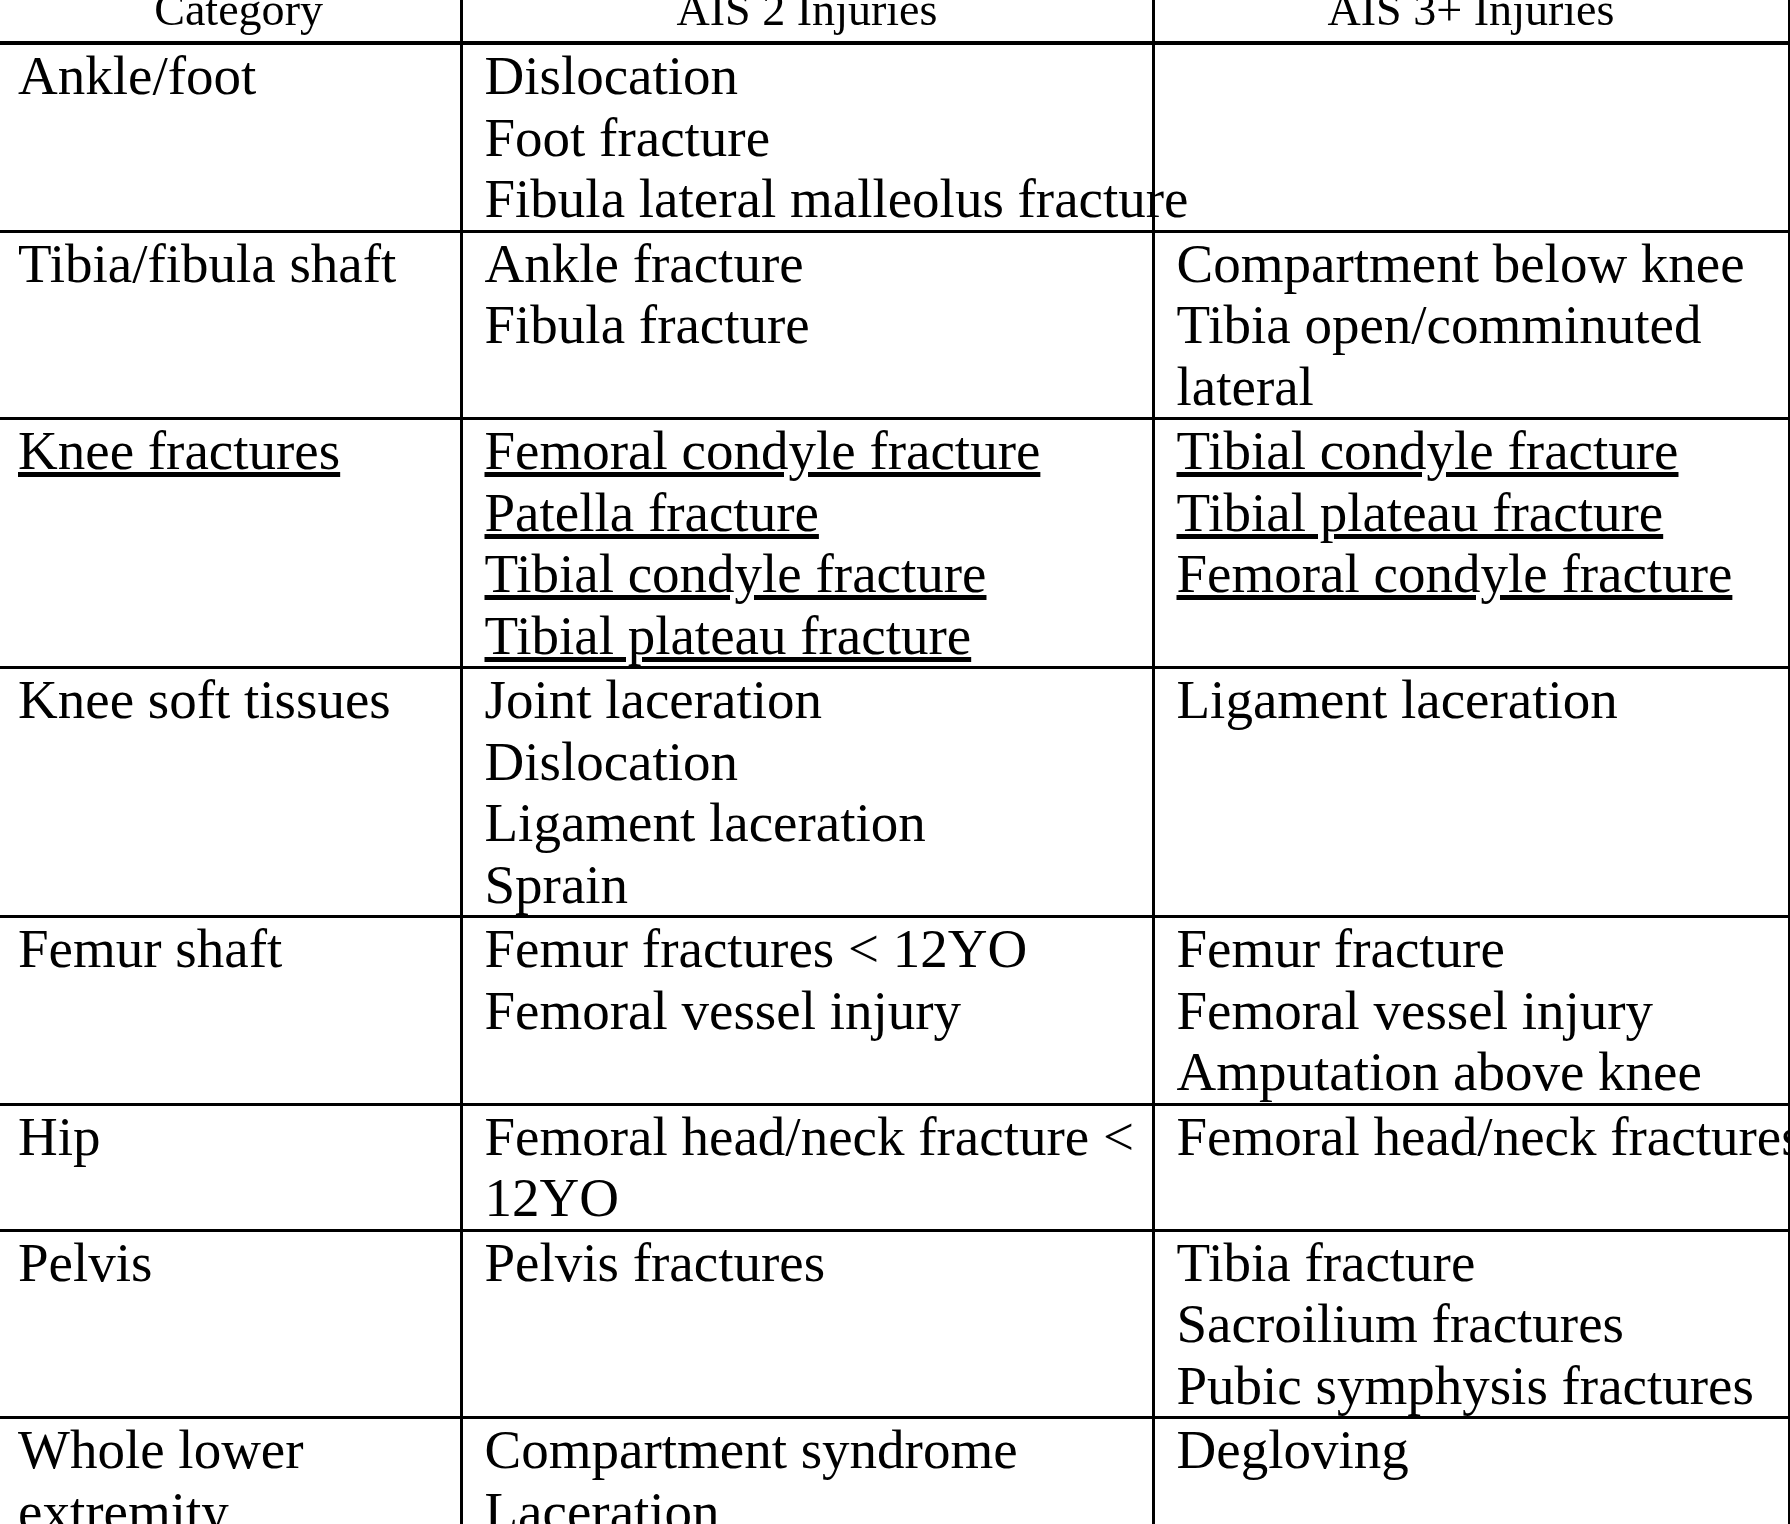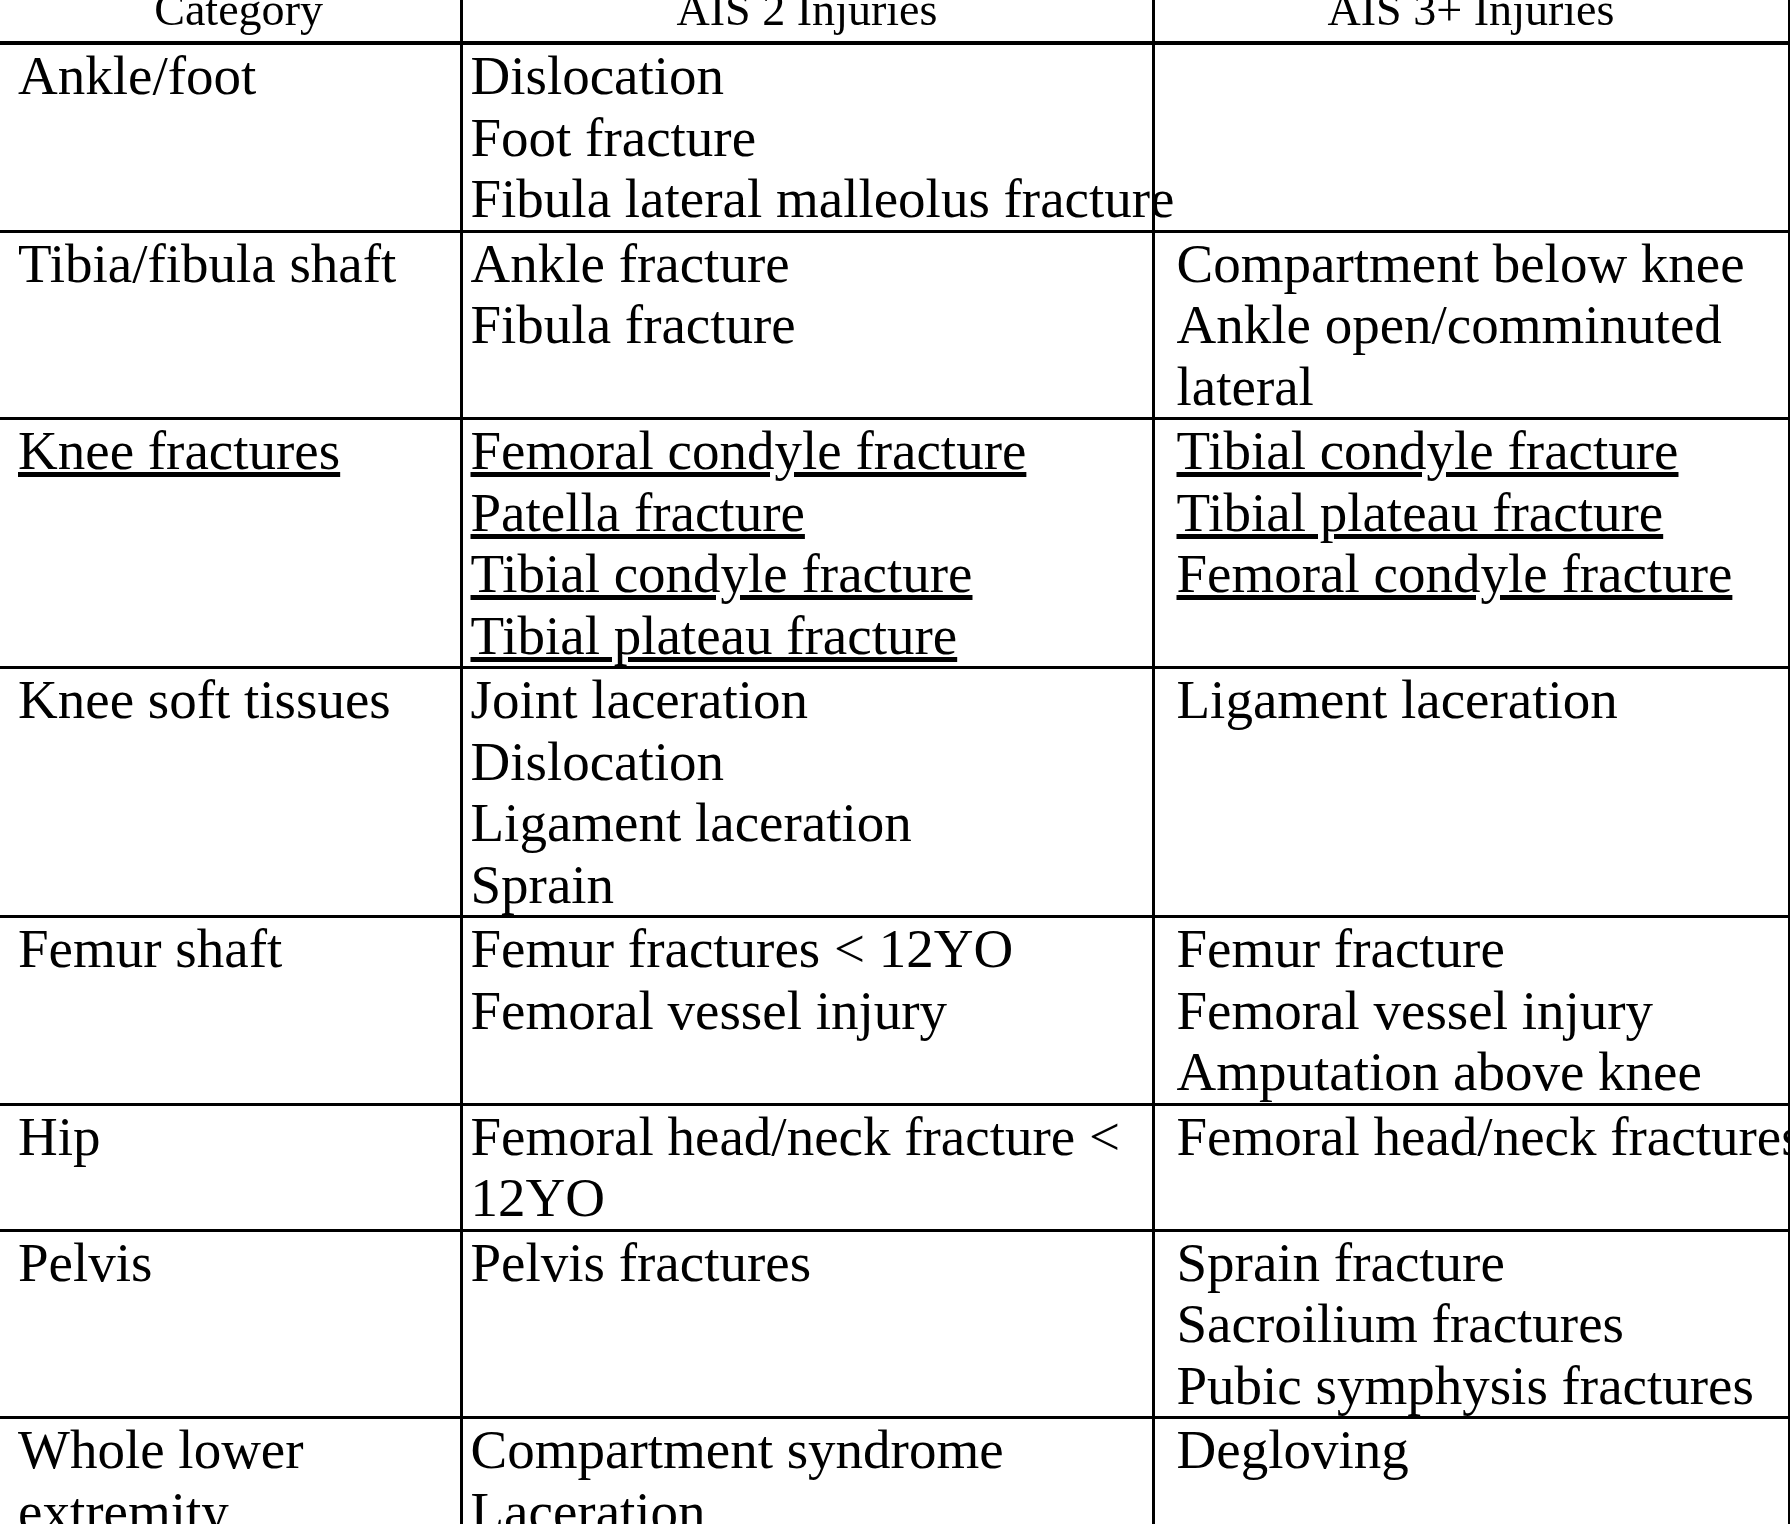--- a/index.html
+++ b/index.html
@@ -47,21 +47,21 @@
     line-height: 58px;
     transform: scaleX(0.98);
   }
   th:first-child, td:first-child {
     border-left: none;
     padding-left: 18px;
   }
   td {
     border-bottom: 3px solid #000;
   }
-  td.col2 { padding-left: 8px; }
+  td.col2 { padding-left: 22px; }
   td.col3 { padding-left: 22px; }
   .line { display: block; white-space: nowrap; }
   tr.r-ankle td { height: 182px; }
   tr.r-tibia td { height: 182px; }
   tr.r-kneefx td { height: 244px; text-decoration: underline; }
   tr.r-kneesoft td { height: 244px; }
   tr.r-femur td { height: 182px; }
   tr.r-hip td { height: 121px; }
   tr.r-pelvis td { height: 182px; }
   tr.r-whole td { height: 140px; border-bottom: none; }
@@ -100,21 +100,21 @@
     <tr class="r-tibia">
       <td class="col1">
         <span class="line">Tibia/fibula shaft</span>
       </td>
       <td class="col2">
         <span class="line">Ankle fracture</span>
         <span class="line">Fibula fracture</span>
       </td>
       <td class="col3">
         <span class="line">Compartment below knee</span>
-        <span class="line">Ankle open/comminuted</span>
+        <span class="line">Tibia open/comminuted</span>
         <span class="line">lateral</span>
       </td>
     </tr>
 
     <tr class="r-kneefx">
       <td class="col1">
         <span class="line">Knee fractures</span>
       </td>
       <td class="col2">
         <span class="line">Femoral condyle fracture</span>
@@ -173,21 +173,21 @@
     </tr>
 
     <tr class="r-pelvis">
       <td class="col1">
         <span class="line">Pelvis</span>
       </td>
       <td class="col2">
         <span class="line">Pelvis fractures</span>
       </td>
       <td class="col3">
-        <span class="line">Sprain fracture</span>
+        <span class="line">Tibia fracture</span>
         <span class="line">Sacroilium fractures</span>
         <span class="line">Pubic symphysis fractures</span>
       </td>
     </tr>
 
     <tr class="r-whole">
       <td class="col1">
         <span class="line">Whole lower</span>
         <span class="line">extremity</span>
       </td>

